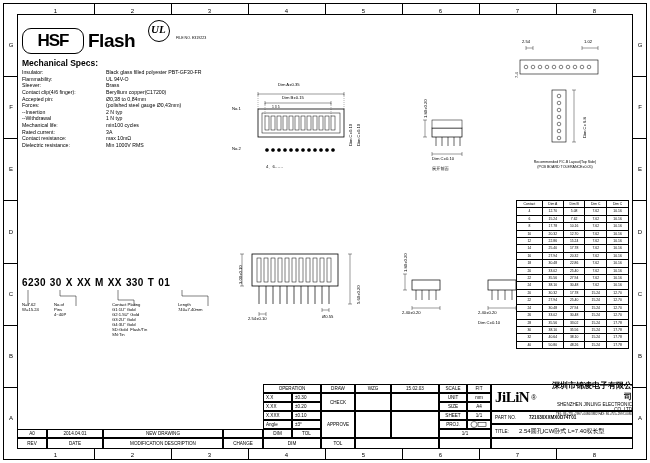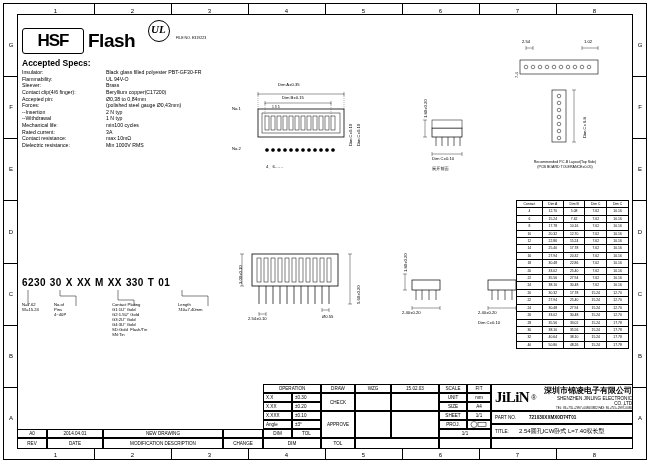--- a/index.html
+++ b/index.html
@@ -33,21 +33,21 @@
   .colmark {
     position:absolute; width:1px; background:#000;
   }
   .rowmark {
     position:absolute; height:1px; background:#000;
   }
 
   
   .hsf-box {
     position:absolute; left:22px; top:28px; width:62px; height:26px;
-    border:1.6px solid #000; border-radius:3px;
+    border:1.6px solid #000; border-radius:9px;
     display:flex; align-items:center; justify-content:center;
   }
   .hsf-text {
     font-family:"Liberation Sans", sans-serif;
     font-weight:bold; font-size:17px; letter-spacing:-1px;
   }
   .rohs {
     position:absolute; left:88px; top:30px;
     font-weight:bold; font-size:19px; letter-spacing:-0.5px;
   }
@@ -198,21 +198,21 @@
   <div class="hsf-box">
     <span class="hsf-text">HSF</span>
   </div>
   <div class="rohs">Flash</div>
   <div class="ul-mark">
     <div class="circle"></div>
     <div class="ul">UL</div>
   </div>
   <div class="ul-sub">FILE NO. E319223</div>
 
-  <div class="tech-title">Accepted Specs:</div>
+  <div class="tech-title">Mechanical Specs:</div>
   <table class="spec-table">
       <tbody id="spec-body">
         <tr>
           <td class="k">Insulator:</td>
           <td>Black glass filled polyester PBT-GF30-FR</td>
         </tr>
         <tr>
           <td class="k">Flammability:</td>
           <td>UL 94V-O</td>
         </tr>
@@ -667,21 +667,21 @@
           <circle cx="4" cy="3.5" r="3" fill="none" stroke="#000" stroke-width="0.5"></circle>
           <rect x="8" y="1.5" width="8" height="4" fill="none" stroke="#000" stroke-width="0.5"></rect>
         </svg>
     </div>
     <div class="cell center" style="left:422px; top:45px; width:52px; height:9px;">1/1</div>
 
     <div class="cell" style="left:474px; top:0; width:142px; height:27px;">
       <div style="display:flex; align-items:center; height:100%;text-align:right;">
         <span class="jilin" style="margin-left:3px;">JiLiN</span>
         <span style="margin-left:2px; font-size:7px;">®</span>
-        <div style="margin-left:2px;">
+        <div style="margin-left:8px;">
           <div class="cn">深圳市锦凌电子有限公司</div>
           <div class="cn-s">SHENZHEN JINLING ELECTRONIC CO.,LTD</div>
           <div style="font-size:3px;">TEL: 86+755+2997+0086/3882     FAX: 86+755+2997-0080</div>
         </div>
       </div>
     </div>
     <div class="cell vcent" style="left:474px; top:27px; width:142px; height:13px; padding-left:3px;">
       <span style="width:34px;">PART NO.</span>
       <span style="font-weight:bold;">721030XXMX0D74T01</span>
     </div>

